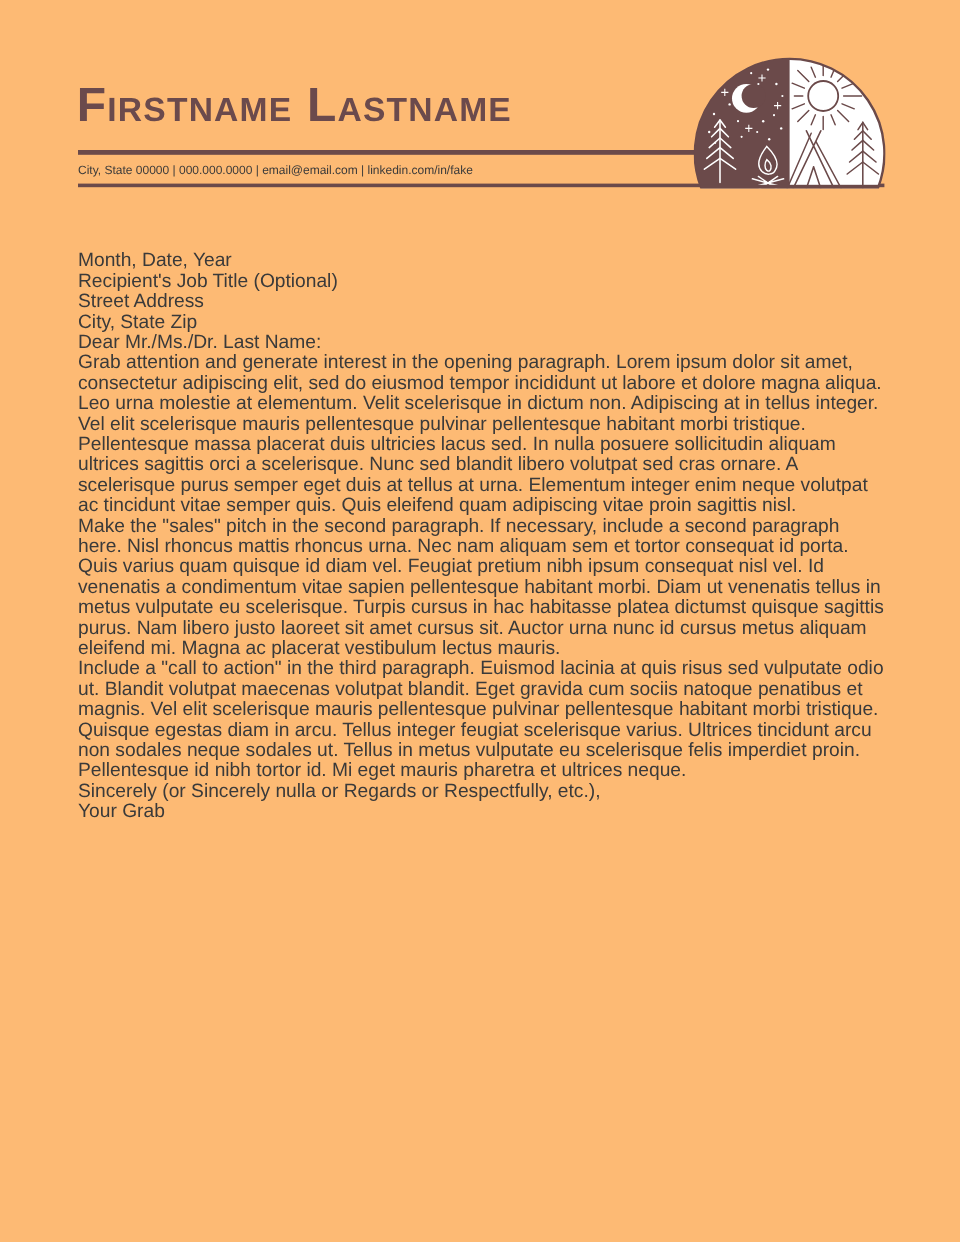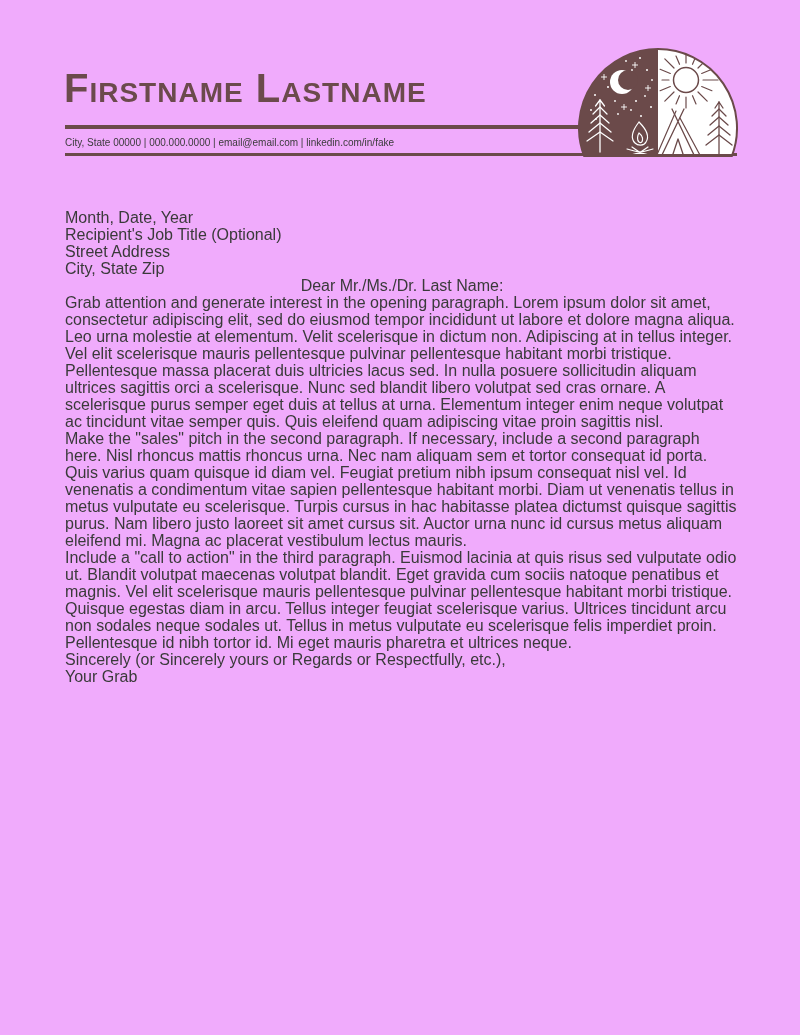--- a/index.html
+++ b/index.html
@@ -1,19 +1,19 @@
 <!DOCTYPE html>
 <html><head>
 <meta charset="utf-8">
 <style>
   html,body{margin:0;padding:0;background:#fff;}
   .page{
     position:relative;
     width:800px;height:1035px;
-    background:#f0abfc;
+    background:#fdba74;
     font-family:"Liberation Sans",sans-serif;
     color:#3a3a3a;
     overflow:hidden;
   }
   
   .name{
     position:absolute;left:64px;top:66px;
     font-size:40px;line-height:44px;font-weight:bold;
     font-variant:small-caps;letter-spacing:1px;
     color:#6b4a4c;white-space:nowrap;
@@ -36,21 +36,21 @@
   
   .letter{
     position:absolute;left:65px;top:209px;width:674px;
     font-size:16px;line-height:17px;color:#3a3a3a;
     text-align:left;
   }
   .letter p,.letter div{margin:0;padding:0;}
   .date-line{margin-bottom:34px;}
   .recipient-block{margin-bottom:15px;}
   .subject-line{margin-bottom:17px;}
-  .salutation-line{margin-bottom:17px;text-align:center;}
+  .salutation-line{margin-bottom:17px;}
   .body-para{margin-bottom:14px;}
   .closing-line{margin-top:2px;margin-bottom:47px;}
   .signature-name{margin-bottom:16px;}
 </style>
 </head>
 <body>
 
 <div class="page">
 
   <div class="name">Firstname Lastname</div>
@@ -139,17 +139,17 @@
       <div>Street Address</div>
       <div>City, State Zip</div>
     </div>
 
     <p class="salutation-line">Dear Mr./Ms./Dr. Last Name:</p>
 
     <p class="body-para">Grab attention and generate interest in the opening paragraph. Lorem ipsum dolor sit amet, consectetur adipiscing elit, sed do eiusmod tempor incididunt ut labore et dolore magna aliqua. Leo urna molestie at elementum. Velit scelerisque in dictum non. Adipiscing at in tellus integer. Vel elit scelerisque mauris pellentesque pulvinar pellentesque habitant morbi tristique. Pellentesque massa placerat duis ultricies lacus sed. In nulla posuere sollicitudin aliquam ultrices sagittis orci a scelerisque. Nunc sed blandit libero volutpat sed cras ornare. A scelerisque purus semper eget duis at tellus at urna. Elementum integer enim neque volutpat ac tincidunt vitae semper quis. Quis eleifend quam adipiscing vitae proin sagittis nisl.</p>
     <p class="body-para">Make the "sales" pitch in the second paragraph. If necessary, include a second paragraph here. Nisl rhoncus mattis rhoncus urna. Nec nam aliquam sem et tortor consequat id porta. Quis varius quam quisque id diam vel. Feugiat pretium nibh ipsum consequat nisl vel. Id venenatis a condimentum vitae sapien pellentesque habitant morbi. Diam ut venenatis tellus in metus vulputate eu scelerisque. Turpis cursus in hac habitasse platea dictumst quisque sagittis purus. Nam libero justo laoreet sit amet cursus sit. Auctor urna nunc id cursus metus aliquam eleifend mi. Magna ac placerat vestibulum lectus mauris.</p>
     <p class="body-para">Include a "call to action" in the third paragraph. Euismod lacinia at quis risus sed vulputate odio ut. Blandit volutpat maecenas volutpat blandit. Eget gravida cum sociis natoque penatibus et magnis. Vel elit scelerisque mauris pellentesque pulvinar pellentesque habitant morbi tristique. Quisque egestas diam in arcu. Tellus integer feugiat scelerisque varius. Ultrices tincidunt arcu non sodales neque sodales ut. Tellus in metus vulputate eu scelerisque felis imperdiet proin. Pellentesque id nibh tortor id. Mi eget mauris pharetra et ultrices neque.</p>
 
-    <p class="closing-line">Sincerely (or Sincerely yours or Regards or Respectfully, etc.),</p>
+    <p class="closing-line">Sincerely (or Sincerely nulla or Regards or Respectfully, etc.),</p>
     <p class="signature-name">Your Grab</p>
   </div>
 
 </div>
 
 </body></html>

